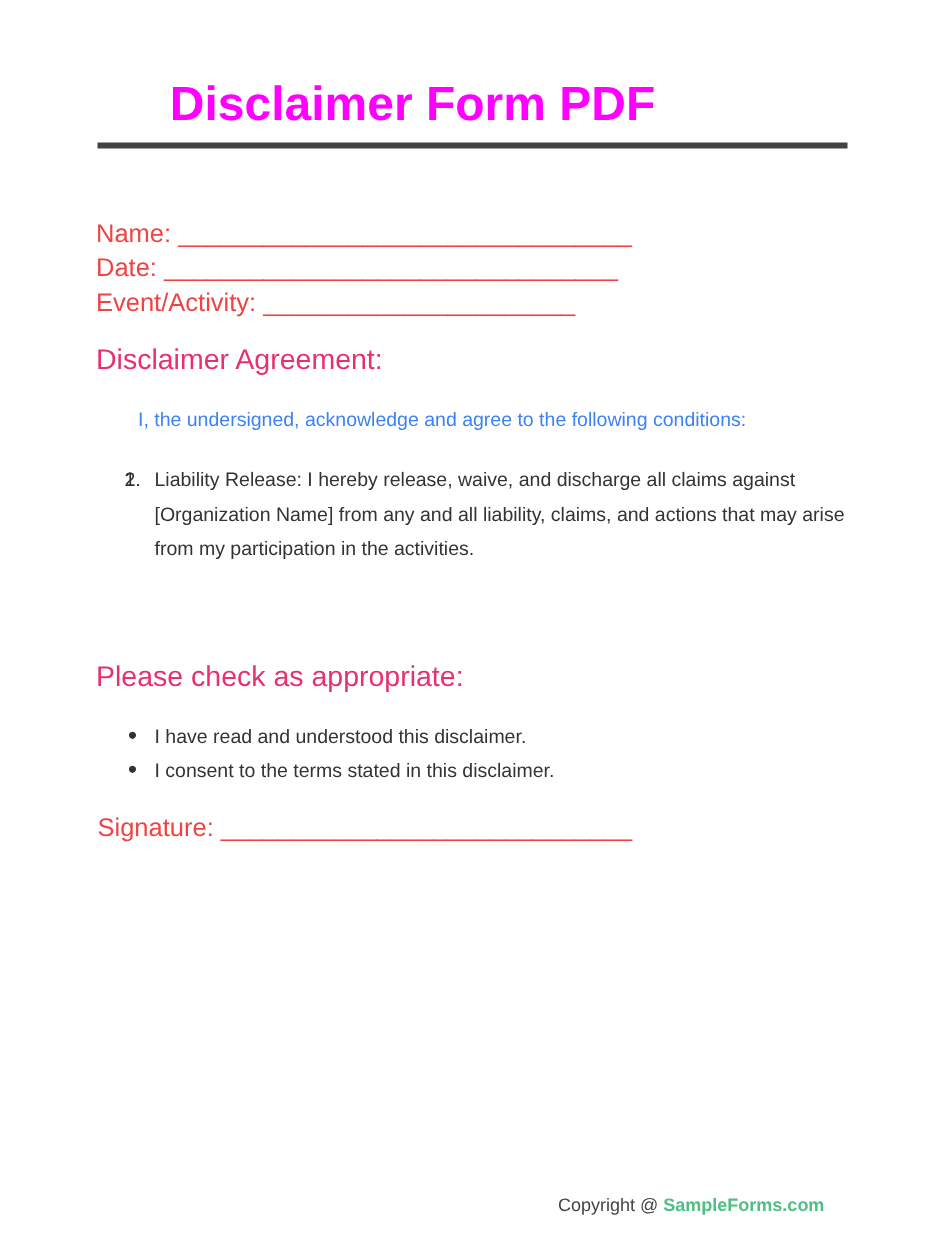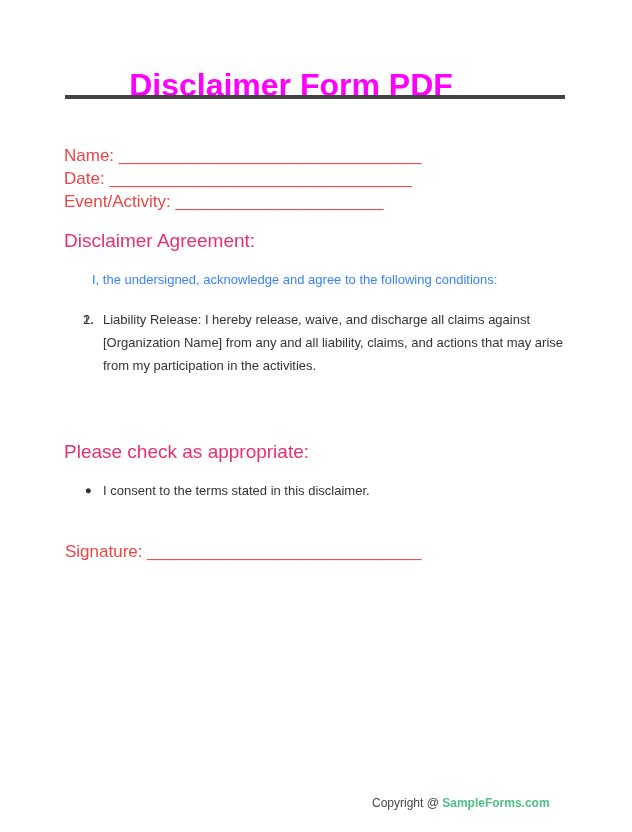--- a/index.html
+++ b/index.html
@@ -1,19 +1,19 @@
 <!DOCTYPE html>
 <html><head>
 <meta charset="utf-8">
 <style>
   html, body { margin: 0; padding: 0; background: #ffffff; }
   body { width: 632px; height: 832px; position: relative; overflow: hidden;
          font-family: "Liberation Sans", sans-serif; color: #222222; }
   .title { position: absolute; left: 0; width: 550px; top: 49px; text-align: center;
-           font-size: 32px; font-weight: bold; color: #ff00ff; line-height: 40px; margin: 16px; }
+           font-size: 32px; font-weight: bold; color: #ff00ff; line-height: 40px; margin: 0; }
   .rule { position: absolute; left: 65px; top: 95px; width: 500px; height: 4px; background: #434343; }
   .field { position: absolute; left: 64px; font-size: 17px; font-weight: normal; color: #ef4444; line-height: 16px; white-space: nowrap; }
   .section-heading { position: absolute; left: 64px; font-size: 19px; color: #e8306d; line-height: 16px; }
   .para { position: absolute; left: 64px; font-size: 13px; color: #3b82f6; line-height: 16px; margin-left: 28px; }
   .list { position: absolute; left: 64px; width: 500px; margin: 0; padding: 0; list-style: none; }
   .list li { position: relative; padding-left: 39px; font-size: 13px; color: #333333; line-height: 23px; }
   .list li .marker { position: absolute; left: 19px; top: 0; }
   .bullets li .marker { left: 21px; font-size: 11px; }
   .footer { position: absolute; top: 796px; left: 372px; font-size: 12px; color: #444444; white-space: nowrap; }
   .footer .brand { color: #4fbf83; font-weight: bold; }
@@ -49,20 +49,21 @@
     <span class="marker">2.</span>
     <span>Liability Release: I hereby release, waive, and discharge all claims against [Organization Name] from any and all liability, claims, and actions that may arise from my participation in the activities.</span>
   </li>
 </ol>
 
 <div class="section-heading" style="top:444px;">Please check as appropriate:</div>
 
 <ul class="list bullets" style="top:479px;">
   <li>
     <span class="marker">●</span>
+    <span>I have read and understood this disclaimer.</span>
   </li>
   <li>
     <span class="marker">●</span>
     <span>I consent to the terms stated in this disclaimer.</span>
   </li>
 </ul>
 
 <div class="field" style="top:544px; left:65px;">
   <span>Signature:</span>
   <span>_____________________________</span>

